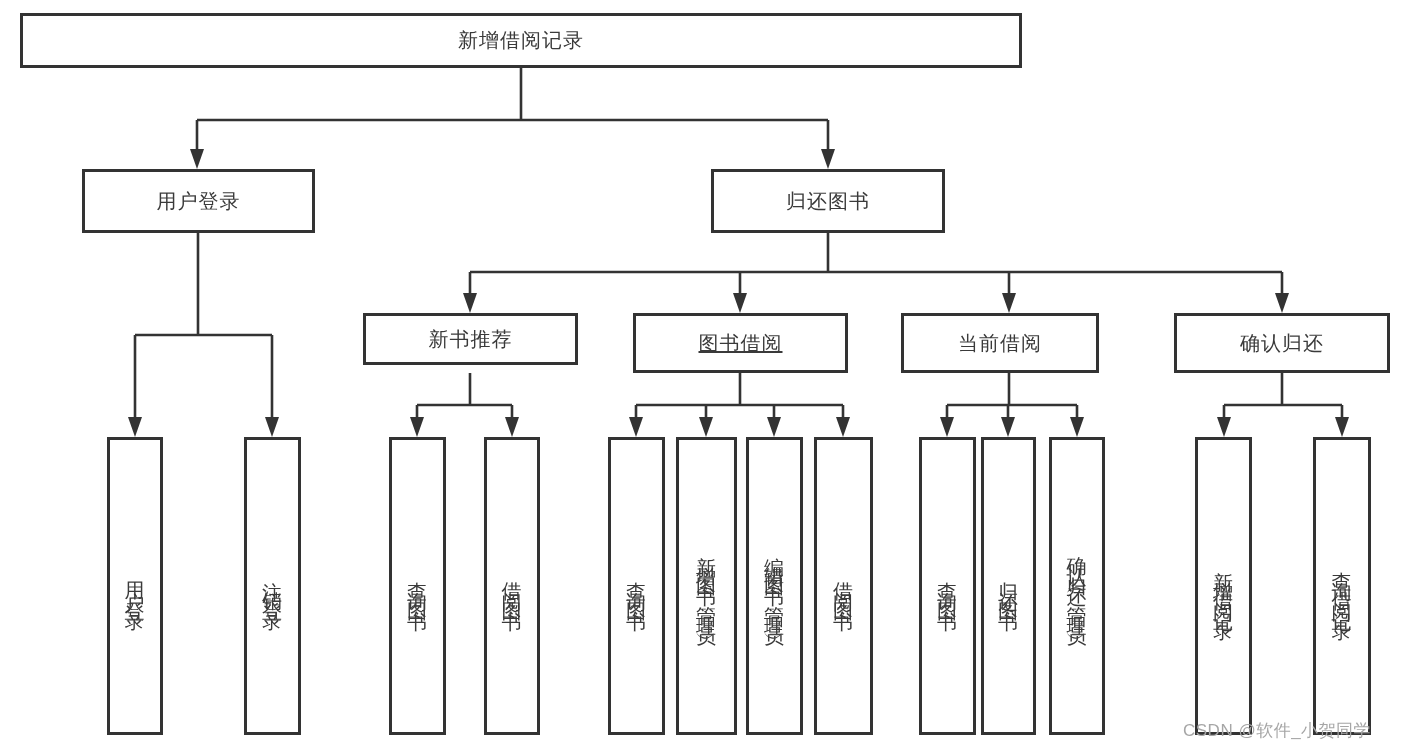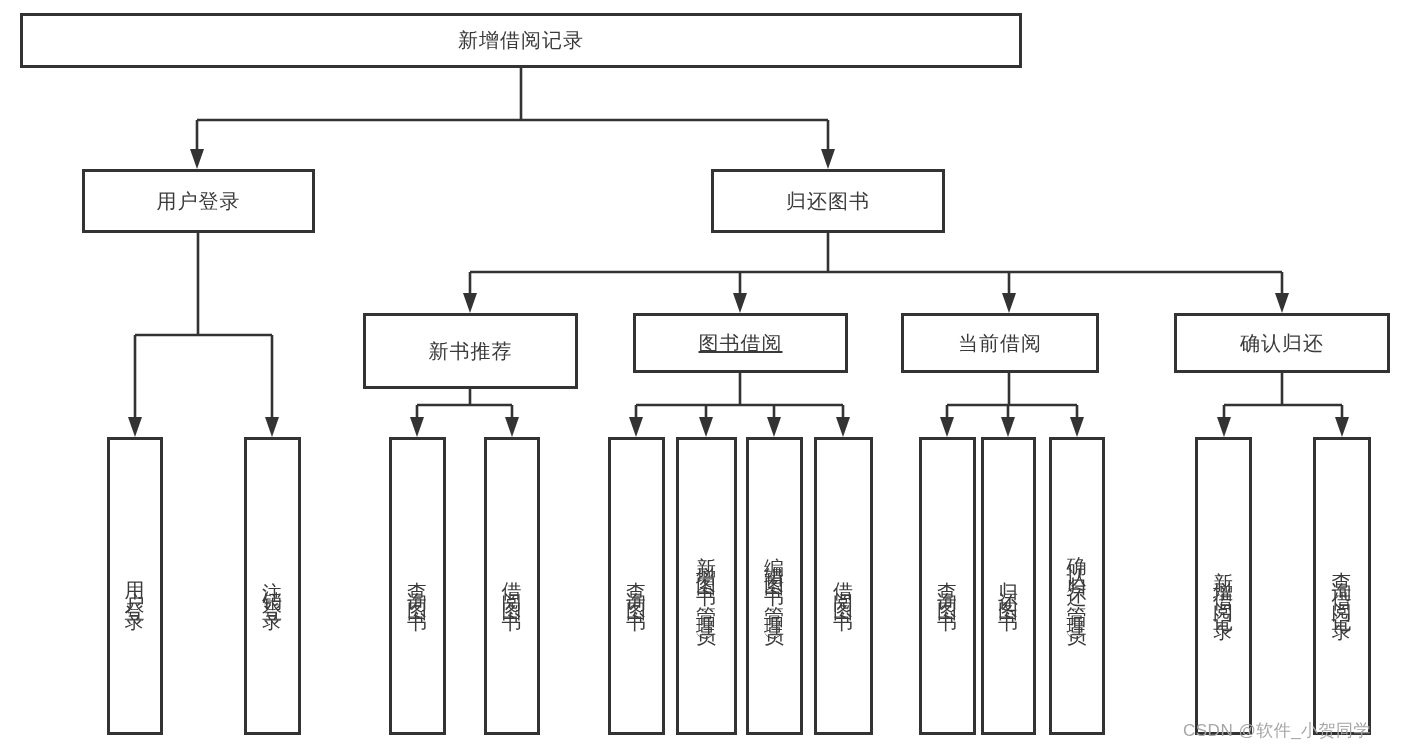--- a/index.html
+++ b/index.html
@@ -109,21 +109,21 @@
     <span>新增借阅记录</span>
   </div>
 
   <div class="node" style="left:82px; top:169px; width:233px; height:64px;">
     <span>用户登录</span>
   </div>
   <div class="node" style="left:711px; top:169px; width:234px; height:64px;">
     <span>归还图书</span>
   </div>
 
-  <div class="node" style="left:363px; top:313px; width:215px; height:76px;">
+  <div class="node" style="left:363px; top:313px; width:215px; height:52px;">
     <span>新书推荐</span>
   </div>
   <div class="node" style="left:633px; top:313px; width:215px; height:60px;text-decoration:underline;">
     <span>图书借阅</span>
   </div>
   <div class="node" style="left:901px; top:313px; width:198px; height:60px;">
     <span>当前借阅</span>
   </div>
   <div class="node" style="left:1174px; top:313px; width:216px; height:60px;">
     <span>确认归还</span>

